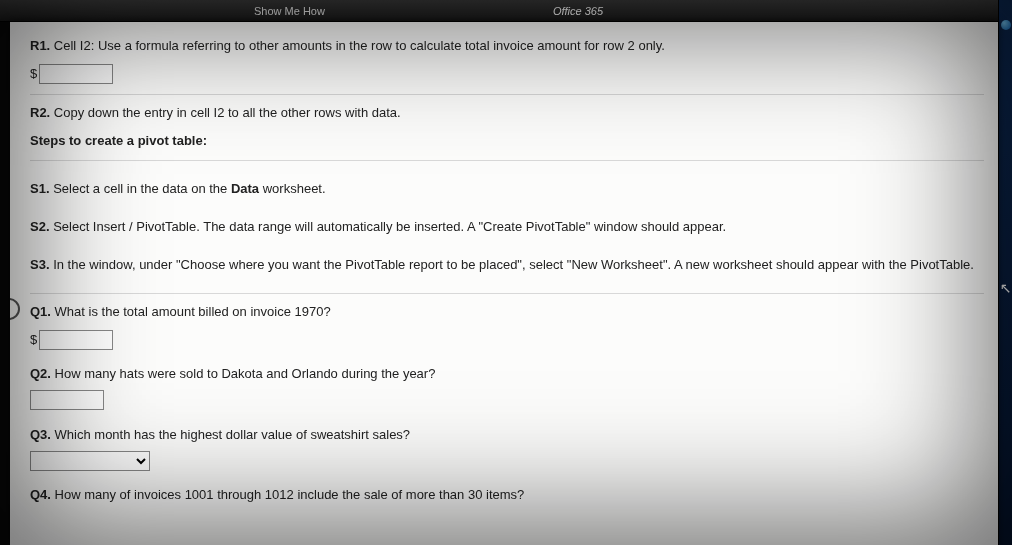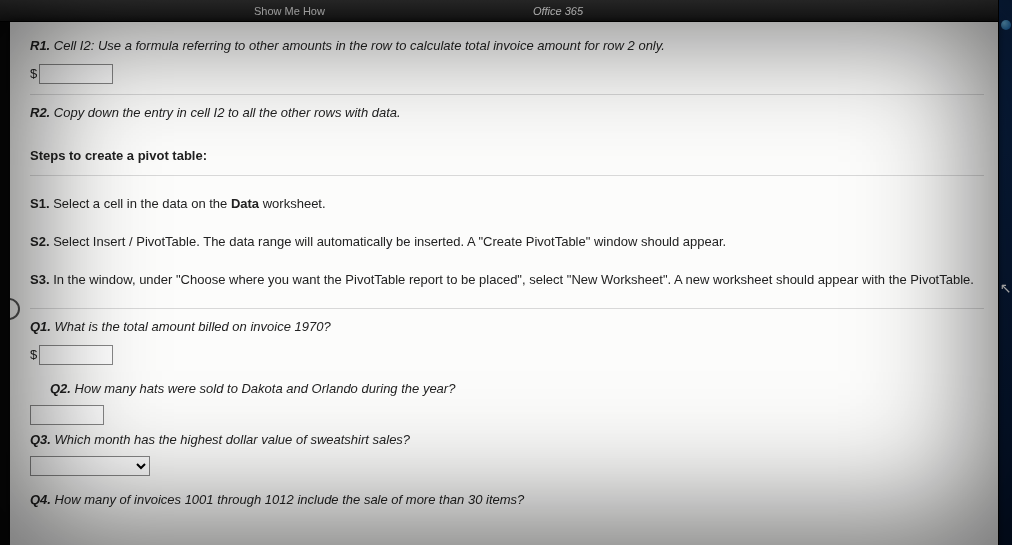--- a/index.html
+++ b/index.html
@@ -7,21 +7,21 @@
   body { background: #0a0a0a; position: relative; }
 
   .topbar {
     height: 22px;
     background: linear-gradient(#3b3b3b,#1a1a1a);
     display: flex;
     align-items: center;
     color: #e8e8e8;
     font-size: 11px;
     padding: 0 10px;
-    gap: 60px;
+    gap: 80px;
     border-bottom: 1px solid #000;
   }
   .topbar .tab { padding: 2px 14px; white-space: nowrap; }
   .topbar .tab.office { color: #fff; }
   .right-strip {
     position: absolute;
     top: 0; right: 0; bottom: 0; width: 14px;
     background: linear-gradient(#0d2a55,#05142e);
     border-left: 1px solid #000;
     display: flex; flex-direction: column; align-items: center;
@@ -35,22 +35,22 @@
     top: 22px; left: 10px; right: 14px; bottom: 0;
     background: #fcfcfb;
     box-shadow: 0 0 8px rgba(0,0,0,0.6);
     padding: 10px 14px 8px 20px;
     color: #222;
     font-size: 13px;
     line-height: 1.55;
     overflow: hidden;
   }
   .page b, .page strong { font-weight: 700; }
-  .row { margin: 4px 0 6px 0; font-style: italic; }
-  .hdr { font-weight: 700; margin-top: 23px; margin-bottom: 6px; }
+  .row { margin: 4px 0 6px 0; }
+  .hdr { font-weight: 700; margin-top: 8px; margin-bottom: 6px; }
   .input-money { display: inline-flex; align-items: center; margin-top: 2px; margin-bottom: 2px; }
   .input-money .sym { font-size: 13px; margin-right: 2px; }
   .txt {
     width: 74px; height: 20px;
     border: 1px solid #888; background: #fff;
     font-size: 12px; padding: 0 4px;
   }
   .sel {
     width: 120px; height: 20px;
     border: 1px solid #888; background: #fff;
@@ -129,26 +129,26 @@
 
 
   <p class="row">
     <strong>Q1.</strong><span> What is the total amount billed on invoice 1970?</span>
   </p>
   <div class="input-money">
     <span class="sym">$</span>
     <input class="txt" type="text" style="">
   </div>
 
-  <p class="row" style="margin-top:12px;margin-left:20px;">
+  <p class="row" style="margin-top:12px;">
     <strong>Q2.</strong><span> How many hats were sold to Dakota and Orlando during the year?</span>
   </p>
   <input class="txt" type="text" style="">
 
-  <p class="row" style="margin-top:4px;">
+  <p class="row" style="margin-top:14px;">
     <strong>Q3.</strong><span> Which month has the highest dollar value of sweatshirt sales?</span>
   </p>
   <select class="sel"><option></option></select>
 
   <p class="row" style="margin-top:14px;">
     <strong>Q4.</strong><span> How many of invoices 1001 through 1012 include the sale of more than 30 items?</span>
   </p>
   
 
   <div class="fade-bottom"></div>

